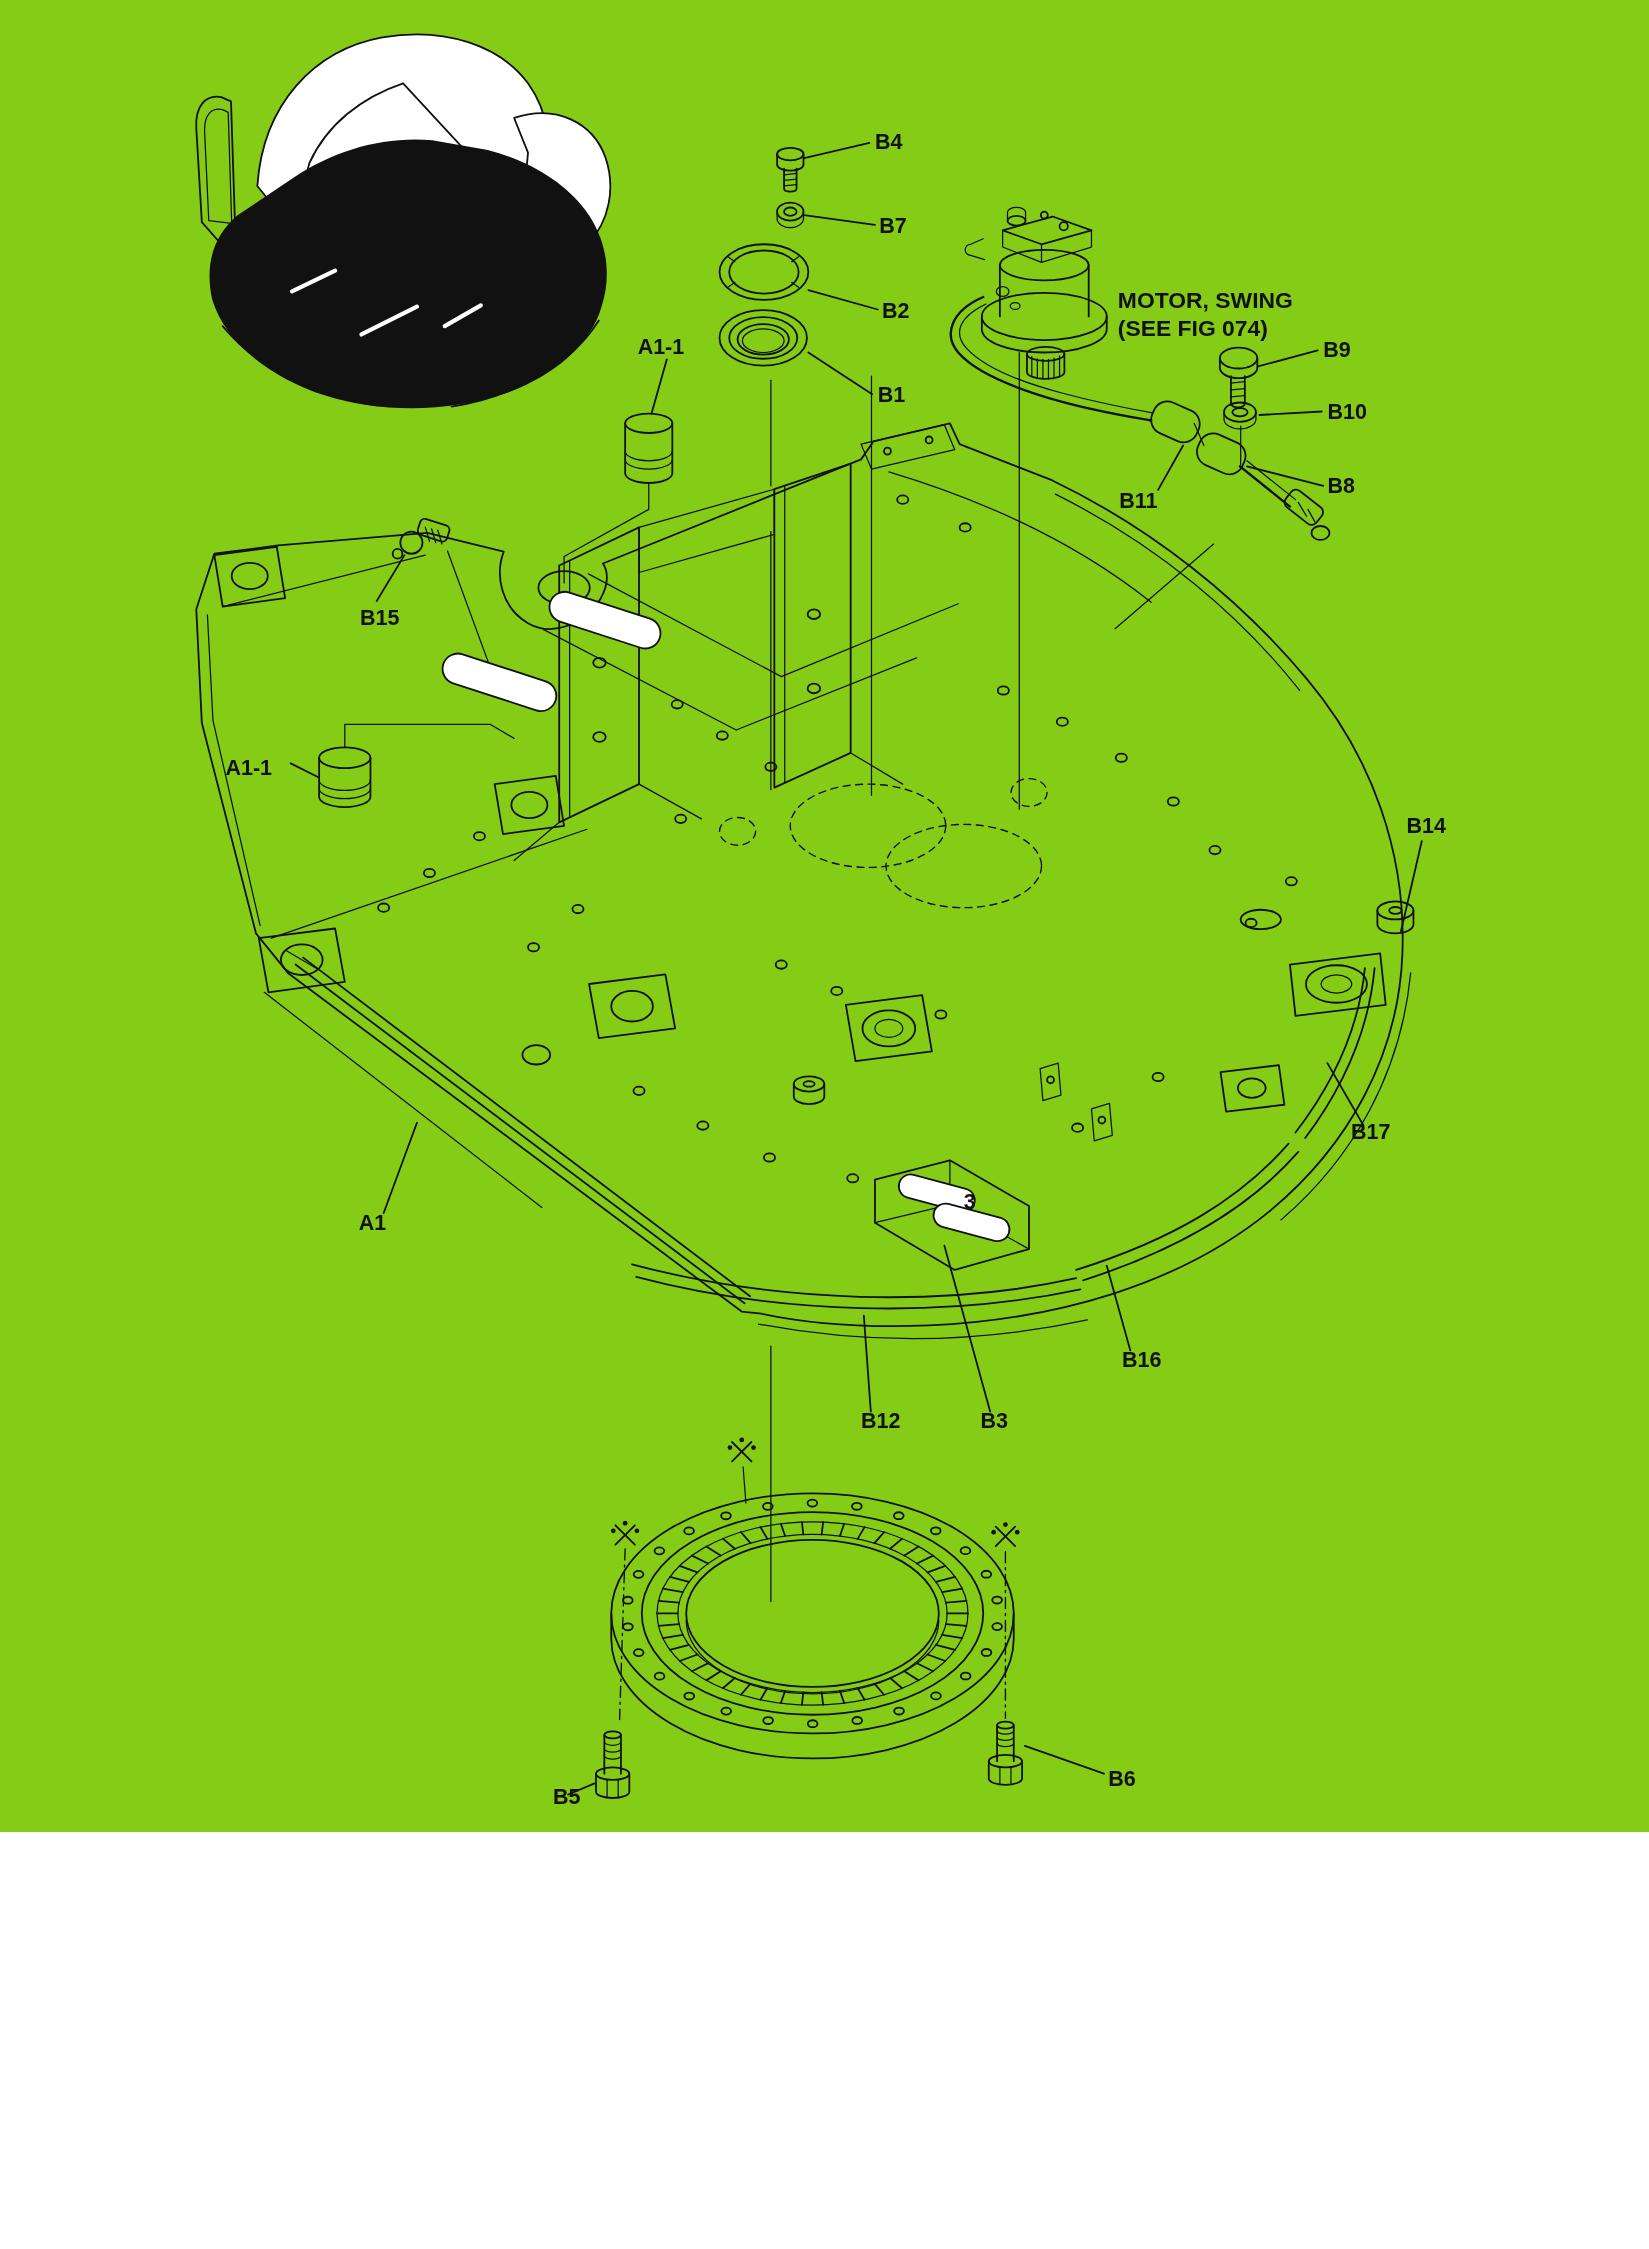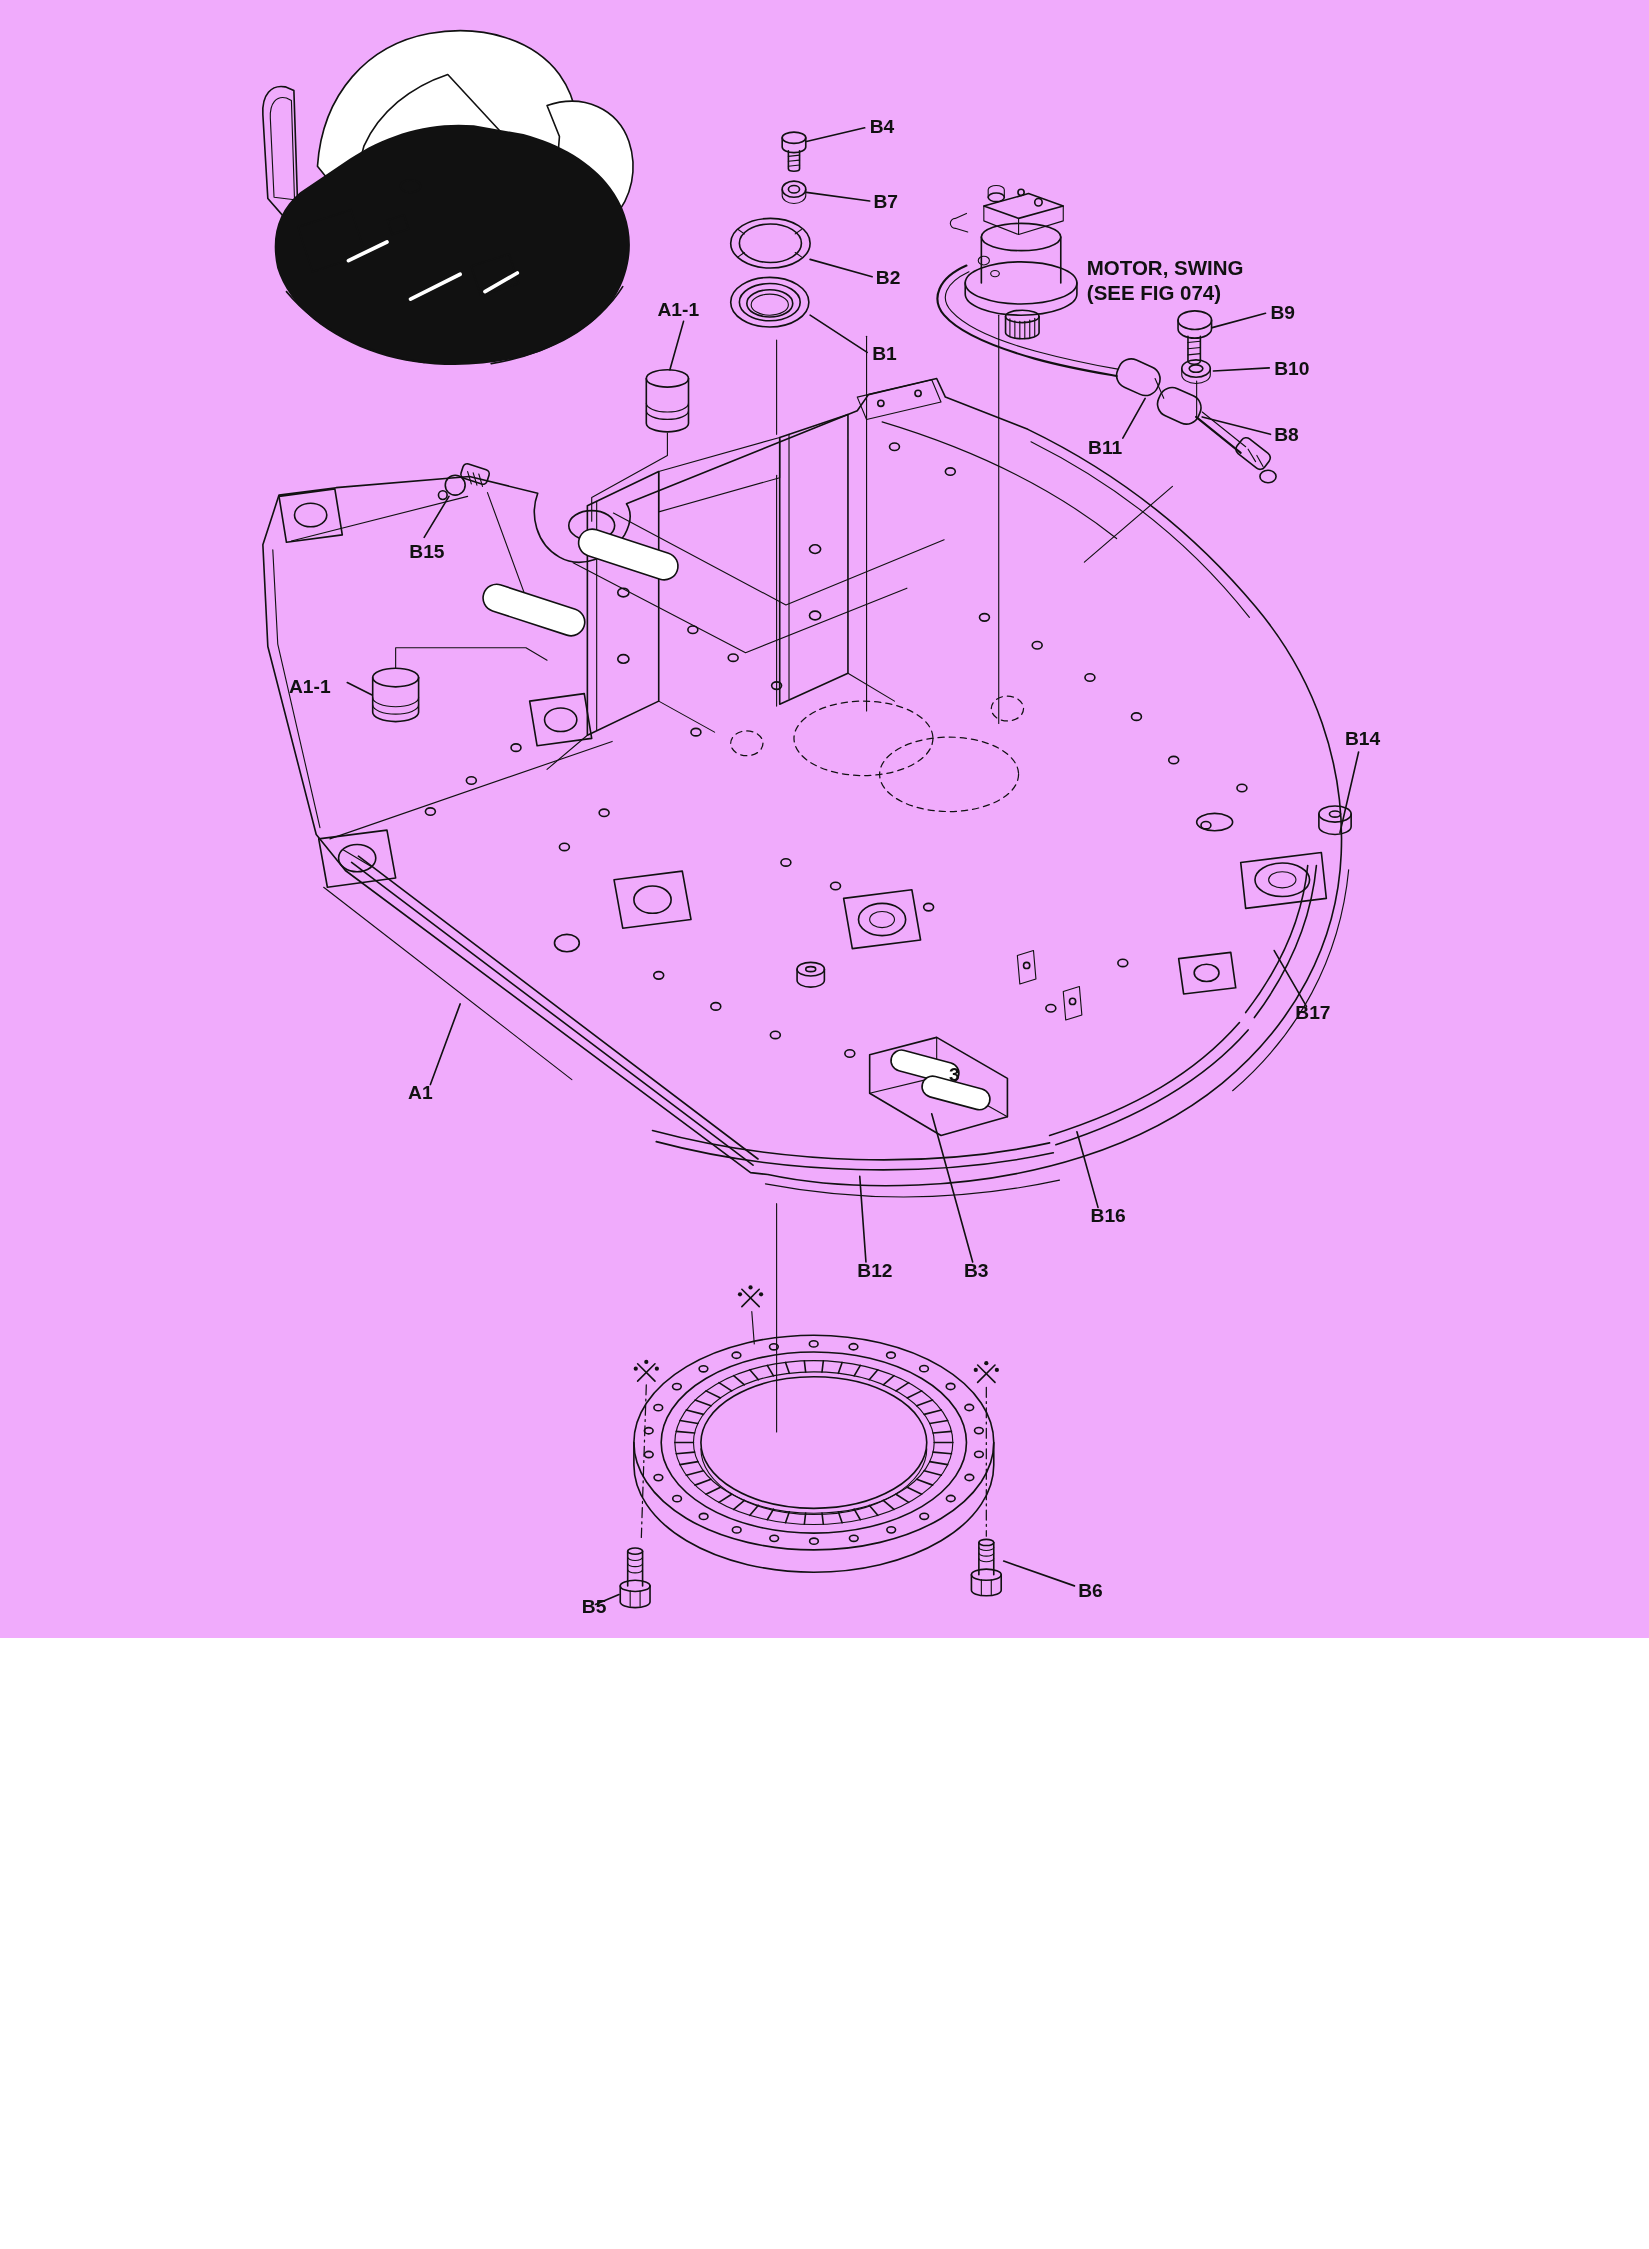--- a/index.html
+++ b/index.html
@@ -1,16 +1,16 @@
 <!DOCTYPE html>
 <html style="font-size:13.6px"><head>
 <meta charset="utf-8">
 <style>
   html,body{margin:0;padding:0;background:#ffffff;}
-  .stage{width:1650px;height:1638px;position:relative;background:#f0abfc;margin:0 auto;}
+  .stage{width:1650px;height:1832px;position:relative;background:#84cc16;margin:0 auto;}
   svg{display:block;width:100%;height:100%;}
   
   #fig path, #fig line, #fig ellipse, #fig circle, #fig rect, #fig polyline{
     fill:none;stroke:#111;stroke-width:2.6;stroke-linecap:round;stroke-linejoin:round;}
   #fig .ink{fill:#111;stroke:none;}
   #fig .wfill{fill:#fff;}
   #fig .thin{stroke-width:1.8;}
   #fig .thick{stroke-width:3.4;}
   #fig .dash{stroke-dasharray:10 8;stroke-width:2;}
   #fig .dashdot{stroke-dasharray:16 7 3 7;stroke-width:2;}

